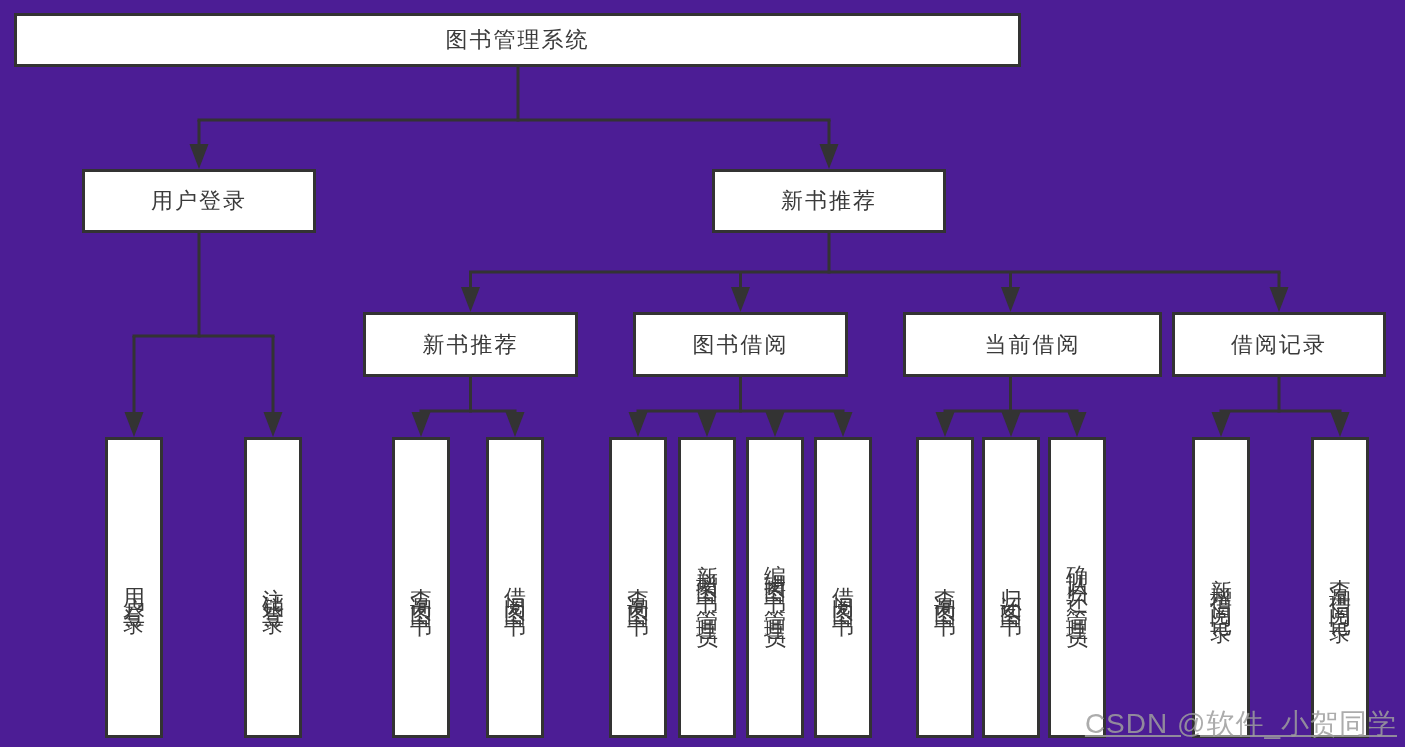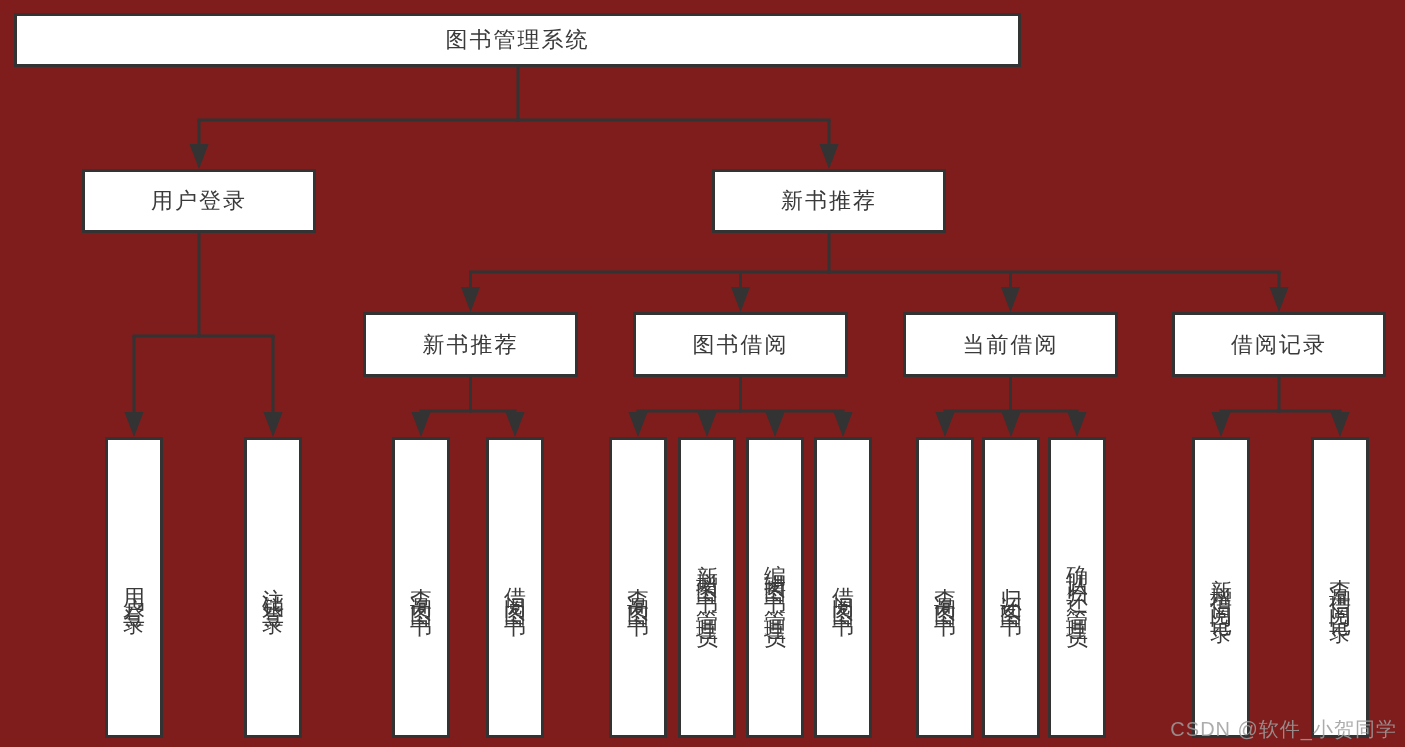--- a/index.html
+++ b/index.html
@@ -1,19 +1,19 @@
 <!DOCTYPE html>
 <html><head>
 <meta charset="utf-8">
 <style>
   html,body{margin:0;padding:0;background:#ffffff;}
   .canvas{
     position:relative;
     width:1405px;height:747px;
-    background:#7f1d1d;
+    background:#4c1d95;
     font-family:"Liberation Sans", sans-serif;
     color:#3a3a3a;
     overflow:hidden;
   }
   .connectors{position:absolute;left:0;top:0;width:1405px;height:747px;}
   .node{
     position:absolute;
     background:#ffffff;
     border:3px solid #333333;
     box-sizing:border-box;
@@ -29,25 +29,26 @@
   .node.v .lbl{
     writing-mode:vertical-rl;
     text-orientation:mixed;
     letter-spacing:9px;
     white-space:normal;
     line-height:1;
   }
   .watermark{
     position:absolute;
     right:8px;bottom:4px;
-    font-size:20px;
+    font-size:28px;
     letter-spacing:1px;
     color:rgba(158,158,158,0.85);
     z-index:5;
     white-space:nowrap;
+    text-decoration:underline;
   }
 </style>
 </head>
 <body>
 
 <div class="canvas">
 
   <svg class="connectors" width="1405" height="747" viewBox="0 0 1405 747">
     <g stroke="#333333" stroke-width="3" fill="none">
 
@@ -116,21 +117,21 @@
   <div class="node h" style="left:712px;top:169px;width:234px;height:64px">
     <span class="lbl">新书推荐</span>
   </div>
 
   <div class="node h" style="left:363px;top:312px;width:215px;height:65px">
     <span class="lbl">新书推荐</span>
   </div>
   <div class="node h" style="left:633px;top:312px;width:215px;height:65px">
     <span class="lbl">图书借阅</span>
   </div>
-  <div class="node h" style="left:903px;top:312px;width:215px;height:65px">
+  <div class="node h" style="left:903px;top:312px;width:259px;height:65px">
     <span class="lbl">当前借阅</span>
   </div>
   <div class="node h" style="left:1172px;top:312px;width:214px;height:65px">
     <span class="lbl">借阅记录</span>
   </div>
 
   <div class="node v" style="left:105px;top:437px;width:58px;height:301px">
     <span class="lbl">用户登录</span>
   </div>
   <div class="node v" style="left:244px;top:437px;width:58px;height:301px">

